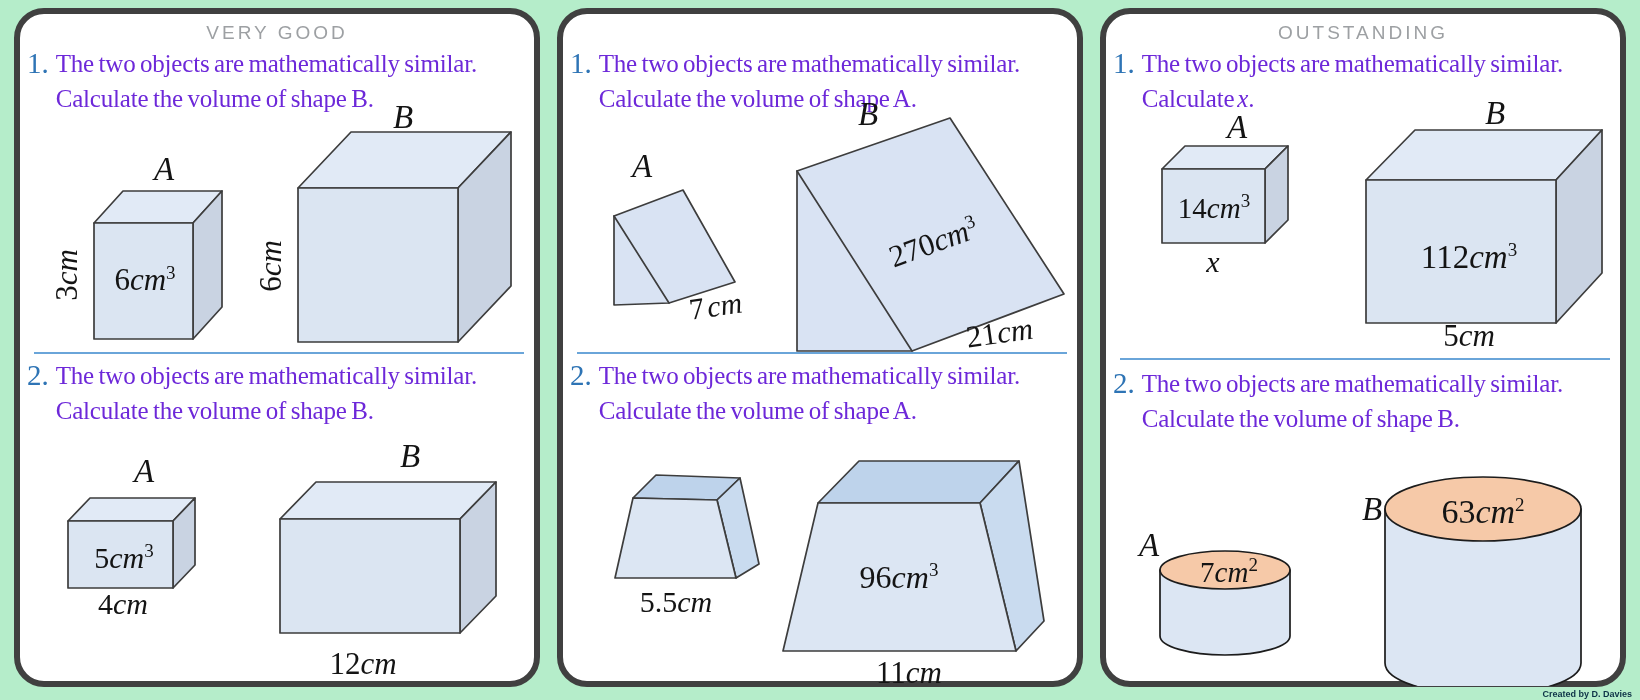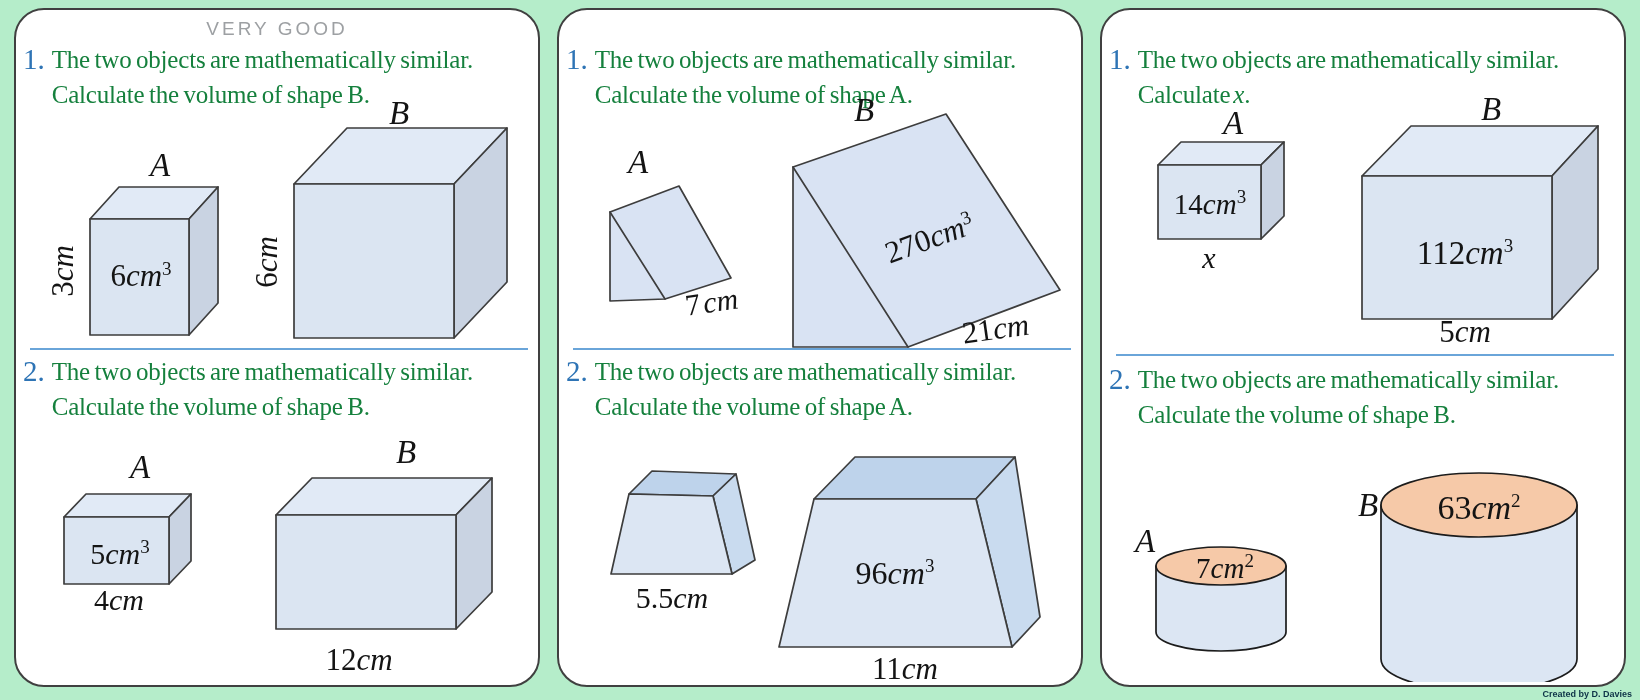--- a/index.html
+++ b/index.html
@@ -1,25 +1,25 @@
 <!DOCTYPE html>
 <html><head>
 <meta charset="utf-8">
 <style>
   html,body{margin:0;padding:0;background:#b5edca;}
   .canvas{position:relative;width:1640px;height:700px;background:#b5edca;overflow:hidden;
           font-family:"Liberation Serif",serif;}
   .panel{position:absolute;top:8px;width:526px;height:679px;background:#ffffff;
-         border:2px solid #404040;border-radius:30px;box-sizing:border-box;}
+         border:6px solid #404040;border-radius:30px;box-sizing:border-box;}
   .panel-title{position:absolute;top:8px;left:0;width:100%;text-align:center;
          font-family:"Liberation Sans",sans-serif;font-size:19px;letter-spacing:3px;
          color:#9da0a3;}
   .q{position:absolute;left:7px;right:2px;display:flex;align-items:flex-start;}
   .qnum{font-size:29px;line-height:35px;color:#2e74b5;margin-right:7px;flex:none;}
-  .qtext{font-size:25px;line-height:35px;color:#15803d;letter-spacing:-0.2px;word-spacing:-1.5px;white-space:nowrap;}
+  .qtext{font-size:25px;line-height:35px;color:#6d28d9;letter-spacing:-0.2px;word-spacing:-1.5px;white-space:nowrap;}
   .qvar{font-style:italic;padding-left:3px;}
   .divider{position:absolute;left:14px;right:10px;height:0;border-top:2px solid #6aa5d9;}
   .fig{position:absolute;left:0;}
   .credit{position:absolute;right:8px;bottom:1px;font-family:"Liberation Sans",sans-serif;
           font-size:9px;font-weight:bold;color:#0e3347;margin-top:8px;}
   
   .edge{stroke:#3d3d3d;stroke-width:1.7;stroke-linejoin:round;stroke-linecap:round;}
   .f-front{fill:#dbe5f2;}
   .f-top{fill:#e1eaf6;}
   .f-side{fill:#c9d3e2;}
@@ -144,20 +144,21 @@
         <polygon class="edge fr-top" points="255,67 296,25 456,25 417,67"></polygon>
         <polygon class="edge fr-side" points="417,67 456,25 481,185 453,215"></polygon>
         <polygon class="edge fr-front" points="220,215 255,67 417,67 453,215"></polygon>
         <text class="dim" x="336" y="152" text-anchor="middle" style="font-size:32px"><tspan>96</tspan><tspan class="u">cm</tspan><tspan class="sup" dy="-12">3</tspan></text>
         <text class="dim" x="346" y="247" text-anchor="middle"><tspan>11</tspan><tspan class="u">cm</tspan></text>
       </g>
     </svg>
   </div>
 
   <div class="panel" style="left:1100px;">
+    <div class="panel-title">OUTSTANDING</div>
 
     <div class="q" style="top:32px;">
       <span class="qnum">1.</span>
       <div class="qtext">
         <div>The two objects are mathematically similar.</div>
         <div><span>Calculate</span><span class="qvar">x</span><span>.</span></div>
       </div>
     </div>
 
     <svg class="fig" style="top:82px;" width="526" height="258" viewBox="0 0 526 258">

